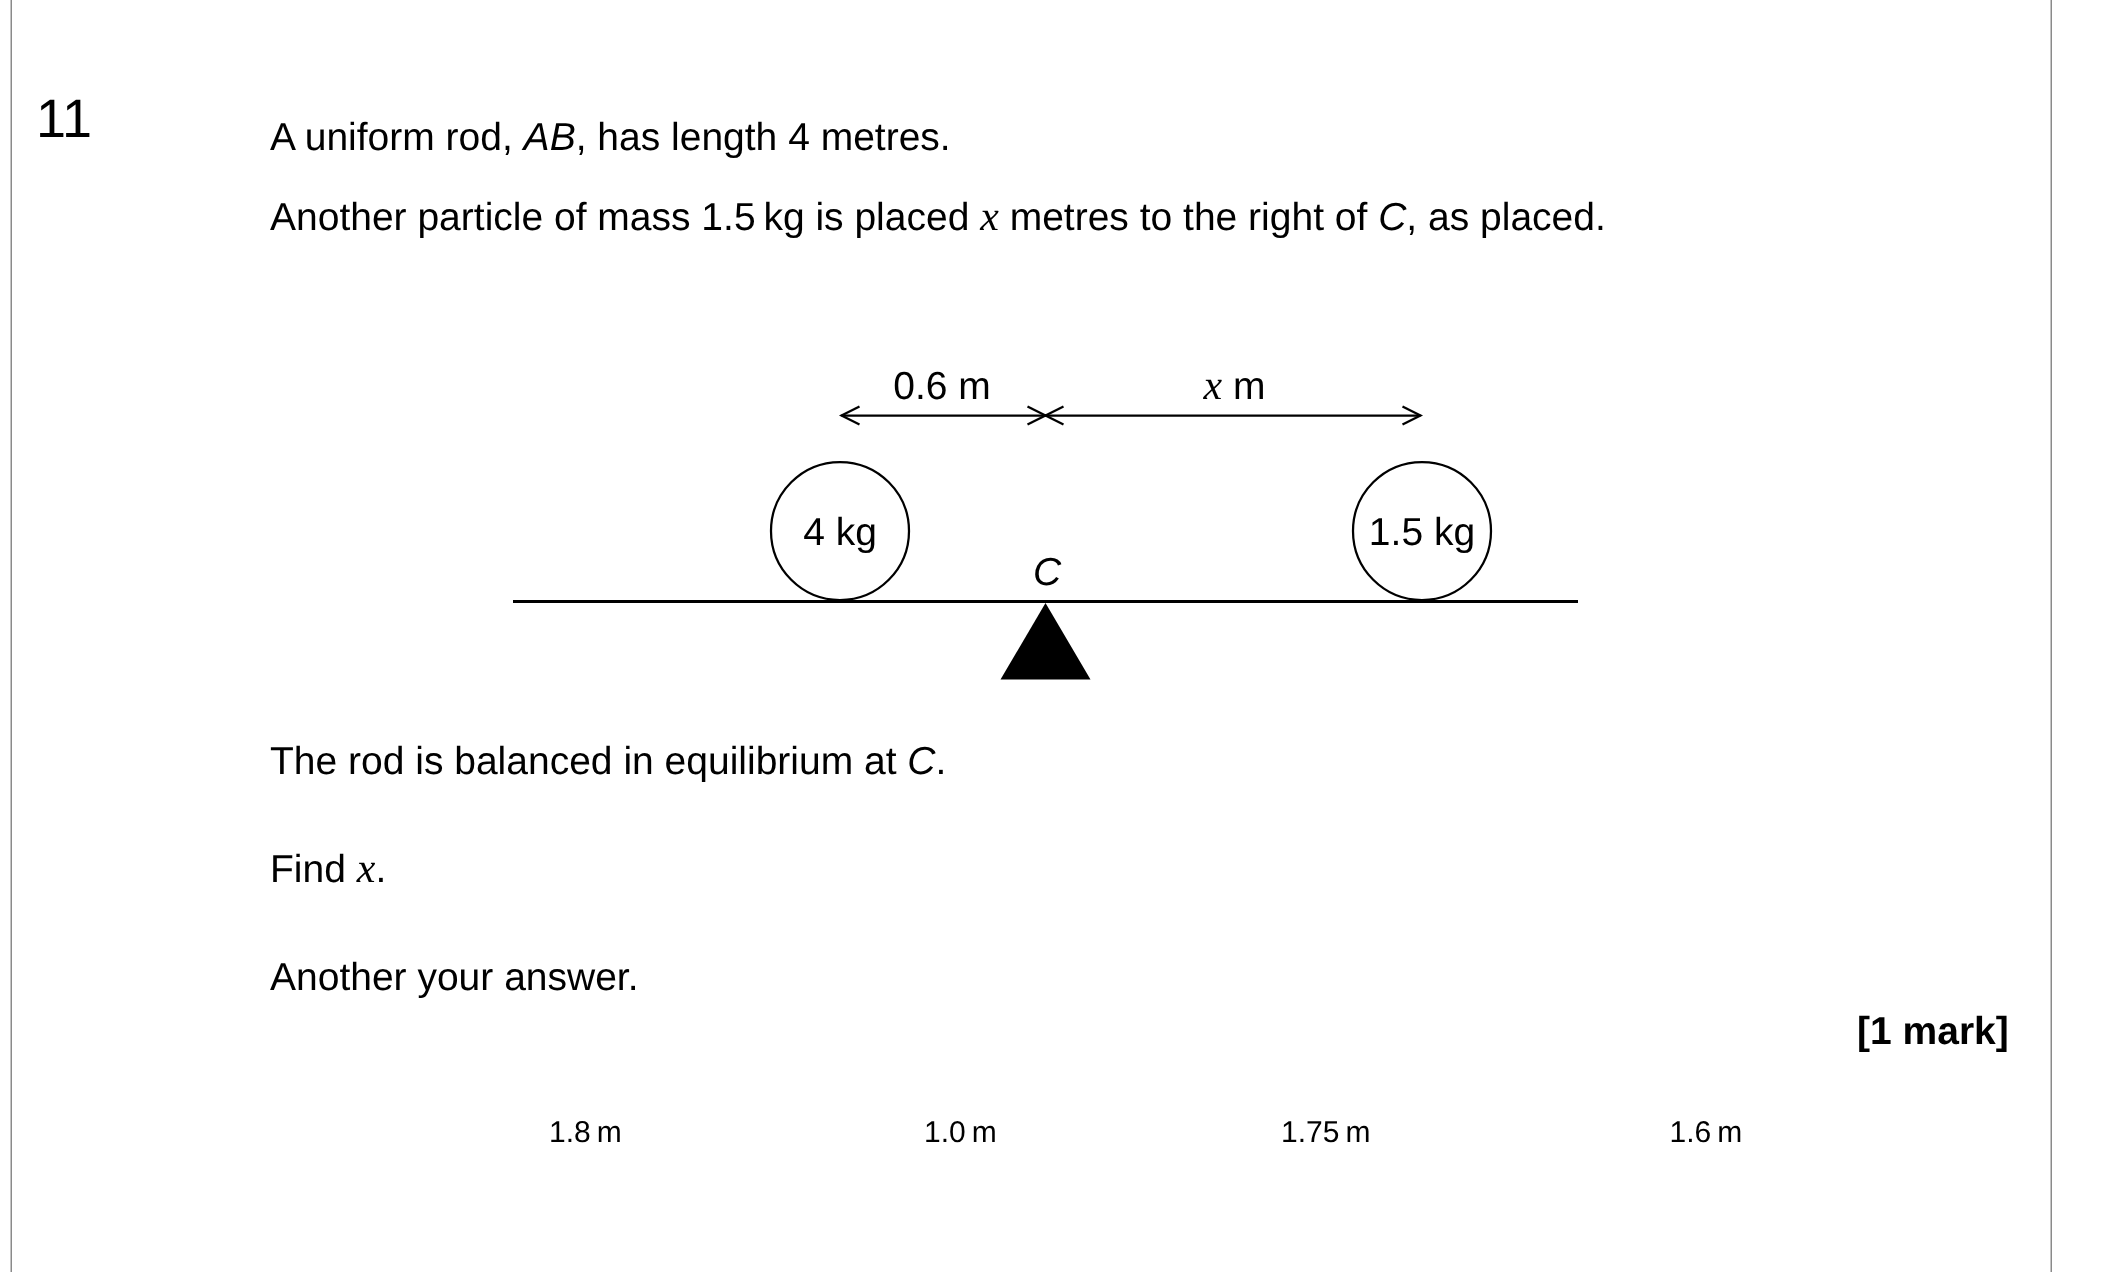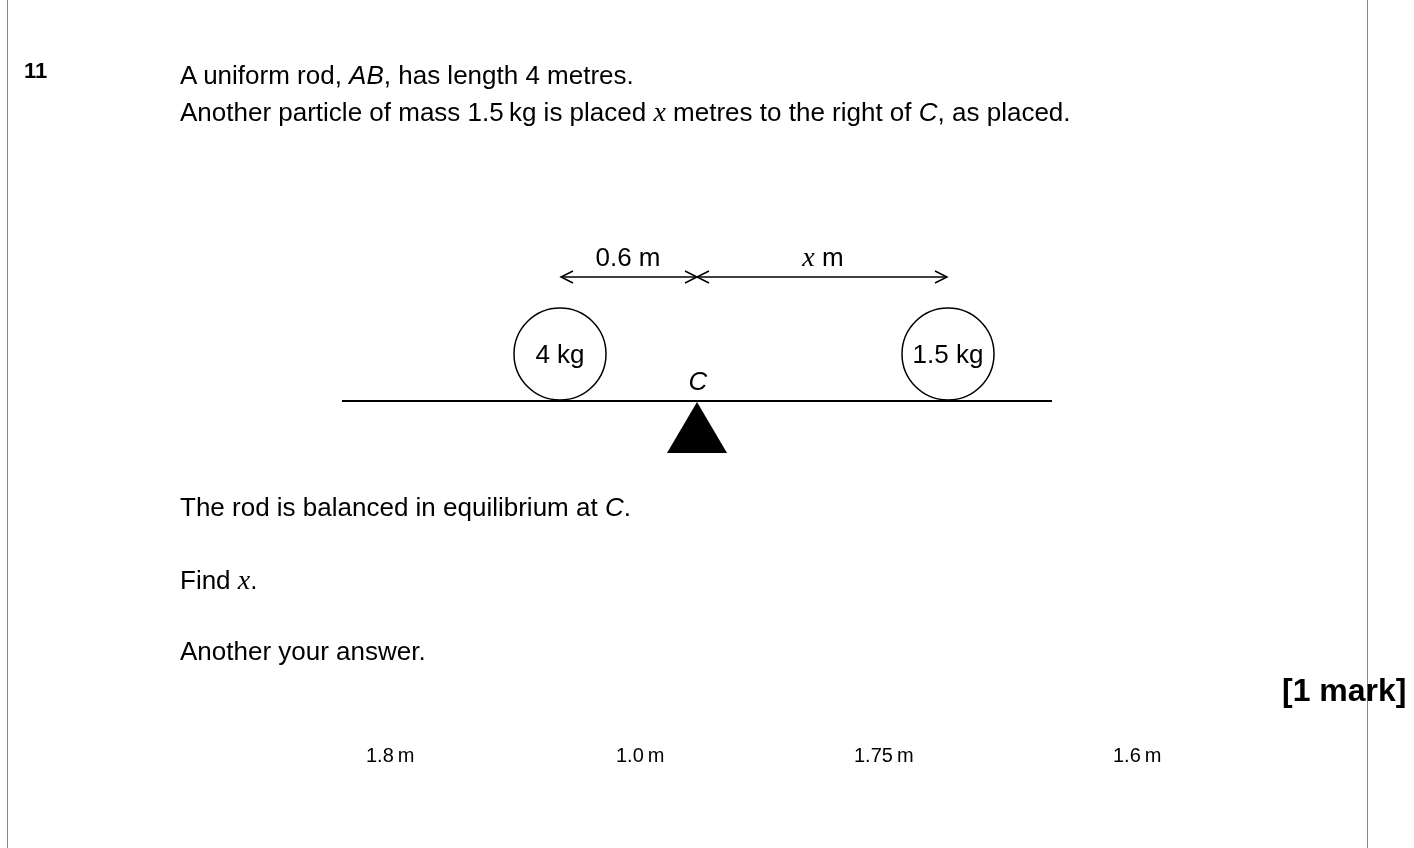--- a/index.html
+++ b/index.html
@@ -1,26 +1,26 @@
 <!DOCTYPE html>
 <html><head>
 <meta charset="utf-8">
 <style>
   html, body { margin:0; padding:0; background:#fff; }
   body { width:1414px; height:848px; position:relative; overflow:hidden;
          font-family:"Liberation Sans", sans-serif; color:#000; }
   .border-l { position:absolute; left:7px; top:0; width:1px; height:848px; background:#8a8a8a; }
   .border-r { position:absolute; left:1367px; top:0; width:1px; height:848px; background:#8a8a8a; }
-  .qnum { position:absolute; left:24px; top:58px; font-size:22px; font-weight:bold; }
+  .qnum { position:absolute; left:24px; top:58px; font-size:36px; font-weight:normal; }
   .intro { position:absolute; left:180px; top:57px; font-size:26px; line-height:36.5px; }
-  .intro div { white-space:nowrap; }
+  .intro div { white-space:nowrap;margin-top:16px; }
   .ital { font-style:italic; }
   .var { font-family:"Liberation Serif", serif; font-style:italic; font-size:28px; }
   .para { position:absolute; left:180px; font-size:26px; white-space:nowrap; }
-  .mark { position:absolute; left:1238px; top:672px; font-size:32px; font-weight:bold;margin-left:44px; }
+  .mark { position:absolute; left:1238px; top:672px; font-size:26px; font-weight:bold; }
   .opt { position:absolute; top:744px; font-size:20px; white-space:nowrap; }
   svg { position:absolute; left:0; top:0; }
   svg text { font-family:"Liberation Sans", sans-serif; font-size:26px; }
 </style>
 </head>
 <body>
 
 <div class="border-l"></div>
 <div class="border-r"></div>
 

